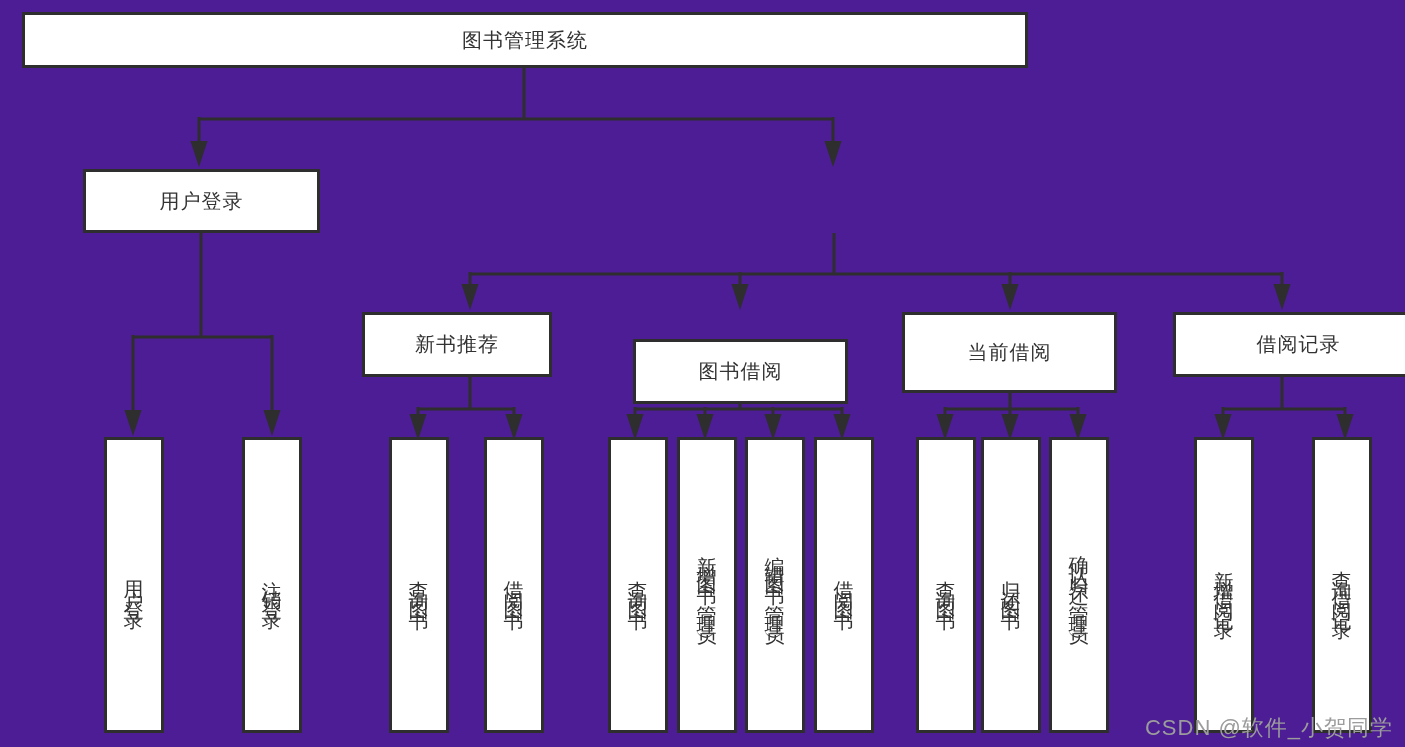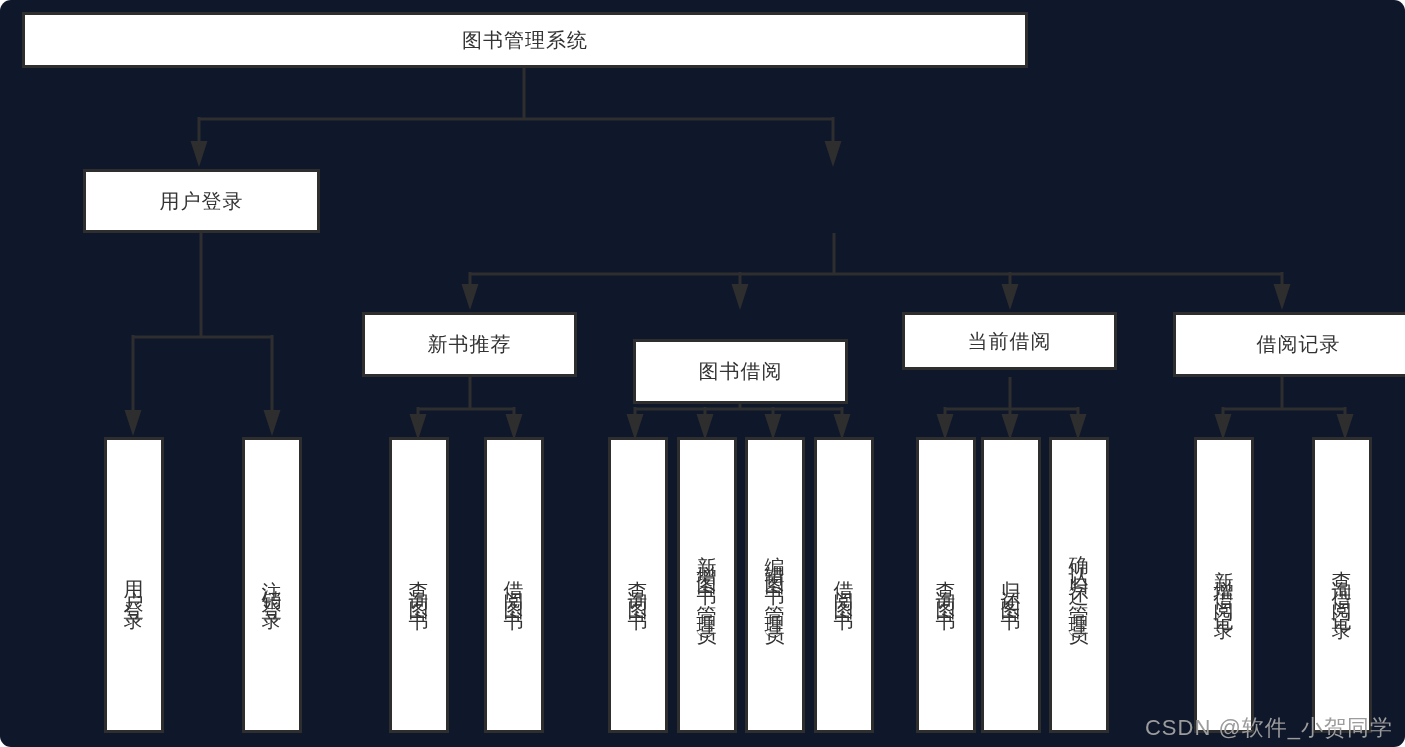--- a/index.html
+++ b/index.html
@@ -1,23 +1,22 @@
 <!DOCTYPE html>
 <html><head>
 <meta charset="utf-8">
 <style>
   html, body { margin: 0; padding: 0; background: #ffffff; }
   #canvas {
     position: relative;
     width: 1405px;
     height: 747px;
-    background: #0f172a;
+    background: #4c1d95;
     overflow: hidden;
     font-family: "Liberation Sans", "DejaVu Sans", sans-serif;
-    border-radius: 11px;
   }
   #edges { position: absolute; left: 0; top: 0; width: 1405px; height: 747px; }
   #edges path { stroke: #2e2e2e; stroke-width: 3; fill: none; }
   #edges polygon { fill: #2e2e2e; stroke: none; }
   .node {
     position: absolute;
     box-sizing: border-box;
     border: 3px solid #2e2e2e;
     background: #ffffff;
     display: flex;
@@ -92,23 +91,23 @@
       <path d="M1282 377 L1282 409 M1221.5 409 L1346.5 409 M1223 407 L1223 418 M1345 407 L1345 418"></path>
       <polygon points="1214.5,414 1231.5,414 1223,440"></polygon>
       <polygon points="1336.5,414 1353.5,414 1345,440"></polygon>
     </g>
   </svg>
 
   <div class="node root-node" style="left:22px; top:12px; width:1006px; height:56px;">图书管理系统</div>
 
   <div class="node hnode" style="left:83px; top:169px; width:237px; height:64px;">用户登录</div>
 
-  <div class="node hnode" style="left:362px; top:312px; width:215px; height:65px;">新书推荐</div>
+  <div class="node hnode" style="left:362px; top:312px; width:190px; height:65px;">新书推荐</div>
   <div class="node hnode" style="left:633px; top:312px; width:215px; height:65px;margin-top:27px;">图书借阅</div>
-  <div class="node hnode" style="left:902px; top:312px; width:215px; height:58px;">当前借阅</div>
+  <div class="node hnode" style="left:902px; top:312px; width:215px; height:81px;">当前借阅</div>
   <div class="node hnode" style="left:1173px; top:312px; width:251px; height:65px;">借阅记录</div>
 
   <div class="node vnode" style="left:104px;">
     <span class="vlabel">用户登录</span>
   </div>
   <div class="node vnode" style="left:242px;">
     <span class="vlabel">注销登录</span>
   </div>
 
   <div class="node vnode" style="left:389px;">

